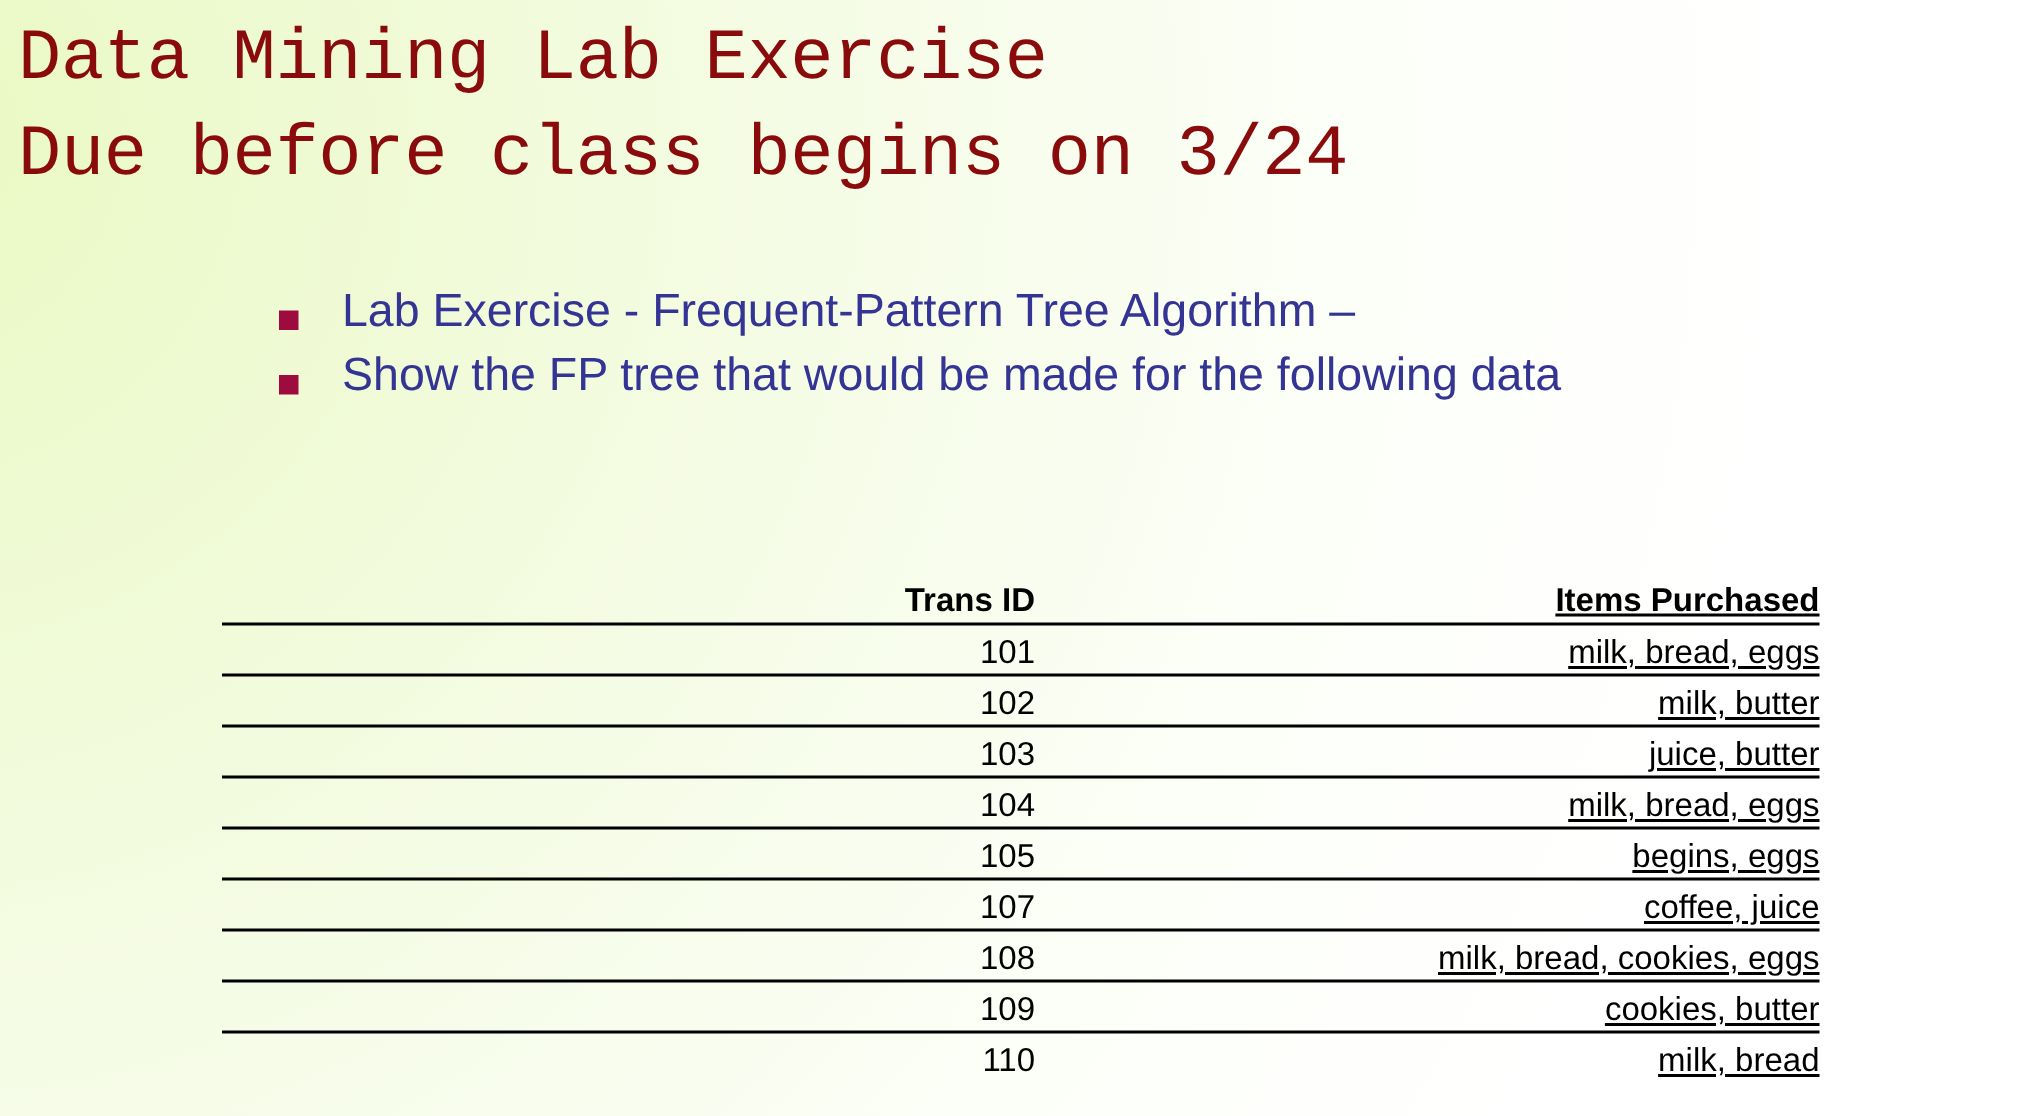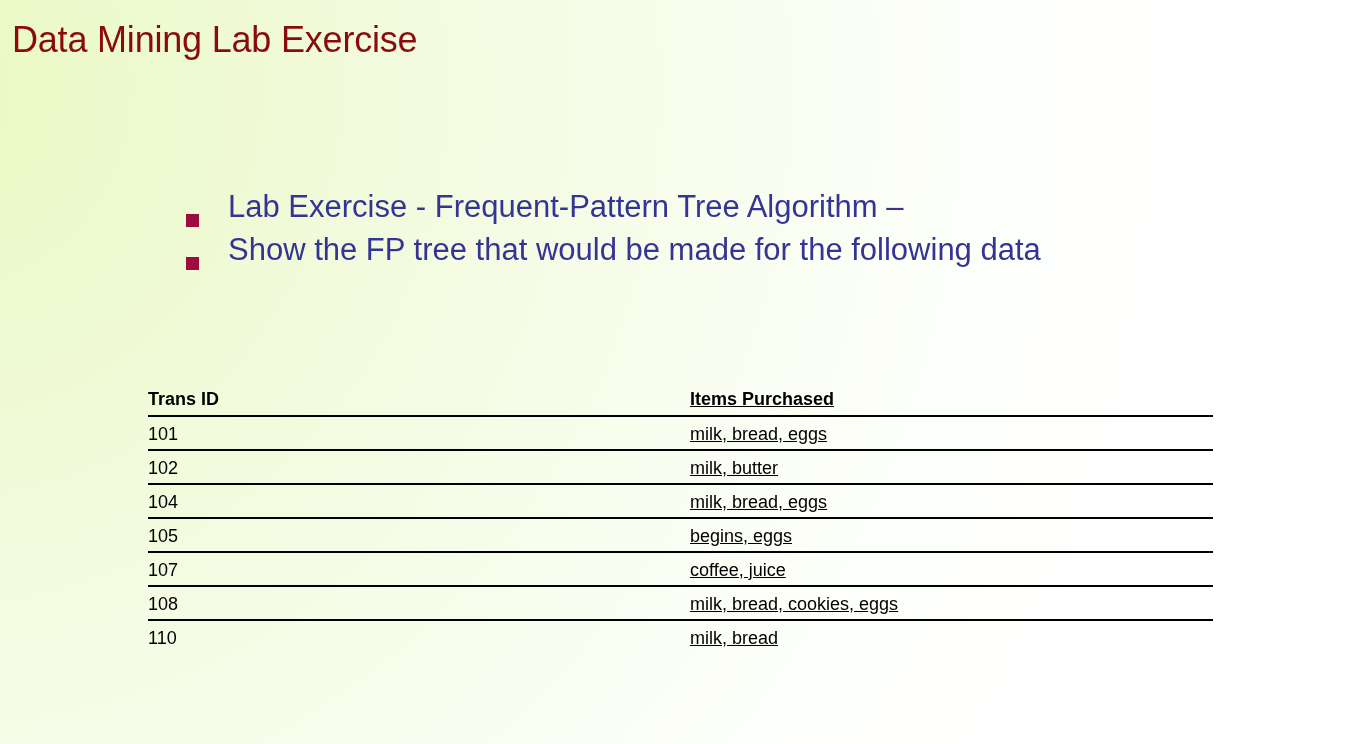--- a/index.html
+++ b/index.html
@@ -27,38 +27,38 @@
 
   
   #title-block {
     position: absolute;
     left: 12px;
     top: 8px;
     width: 1300px;
   }
   .title-line {
     color: #8a0b0b;
-    font-family: Liberation Sans, sans-serif;
-    font-size: 36px;
+    font-family: Liberation Mono, monospace;
+    font-size: 48px;
     font-weight: normal;
     line-height: 64px;
     letter-spacing: -0.2px;
     white-space: nowrap;
   }
 
   
   #bullet-block {
     position: absolute;
     left: 186px;
     top: 186px;
     width: 1080px;
   }
   .bullet-row {
     display: flex;
-    align-items: flex-end;
+    align-items: center;
     margin-bottom: 2px;
   }
   .bullet-marker {
     flex: 0 0 auto;
     width: 13px;
     height: 13px;
     background: #9e0b3e;
     margin-top: 13px;
     margin-right: 29px;
   }
@@ -79,24 +79,24 @@
     width: 1065px;
     border-collapse: collapse;
     table-layout: fixed;
   }
   #trans-table col.c-id    { width: 542px; }
   #trans-table col.c-items { width: 523px; }
 
   #trans-table th,
   #trans-table td {
     padding: 0;
-    text-align: left;
+    text-align: right;
     vertical-align: bottom;
     font-family: "Liberation Sans", sans-serif;
-    font-size: 18px;
+    font-size: 22px;
     color: #000000;
     height: 31px;
     line-height: 27px;
   }
   #trans-table thead th {
     font-weight: bold;
     height: 30px;
     border-bottom: 2px solid #000000;
     padding-bottom: 2px;
   }
@@ -112,20 +112,21 @@
   .cell-pad-id    { padding-left: 4px; }
   .cell-pad-items { padding-left: 2px; text-decoration: underline; }
 </style>
 </head>
 <body>
 
 <div id="slide">
 
   <div id="title-block">
     <div class="title-line">Data Mining Lab Exercise</div>
+    <div class="title-line">Due before class begins on 3/24</div>
   </div>
 
   <div id="bullet-block">
     <div class="bullet-row">
       <span class="bullet-marker"></span>
       <span class="bullet-text">Lab Exercise - Frequent-Pattern Tree Algorithm –</span>
     </div>
     <div class="bullet-row">
       <span class="bullet-marker"></span>
       <span class="bullet-text">Show the FP tree that would be made for the following data</span>
@@ -146,35 +147,43 @@
     <tbody>
       <tr>
         <td class="cell-pad-id">101</td>
         <td class="cell-pad-items">milk, bread, eggs</td>
       </tr>
       <tr>
         <td class="cell-pad-id">102</td>
         <td class="cell-pad-items">milk, butter</td>
       </tr>
       <tr>
+        <td class="cell-pad-id">103</td>
+        <td class="cell-pad-items">juice, butter</td>
+      </tr>
+      <tr>
         <td class="cell-pad-id">104</td>
         <td class="cell-pad-items">milk, bread, eggs</td>
       </tr>
       <tr>
         <td class="cell-pad-id">105</td>
         <td class="cell-pad-items">begins, eggs</td>
       </tr>
       <tr>
         <td class="cell-pad-id">107</td>
         <td class="cell-pad-items">coffee, juice</td>
       </tr>
       <tr>
         <td class="cell-pad-id">108</td>
         <td class="cell-pad-items">milk, bread, cookies, eggs</td>
       </tr>
       <tr>
+        <td class="cell-pad-id">109</td>
+        <td class="cell-pad-items">cookies, butter</td>
+      </tr>
+      <tr>
         <td class="cell-pad-id">110</td>
         <td class="cell-pad-items">milk, bread</td>
       </tr>
     </tbody>
   </table>
 
 </div>
 
 </body></html>

